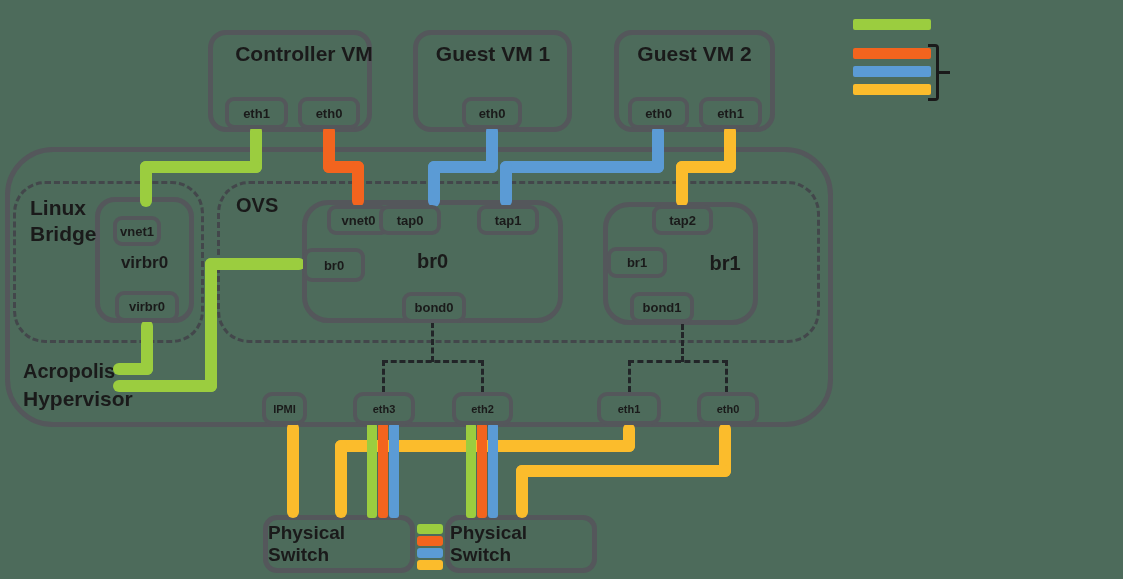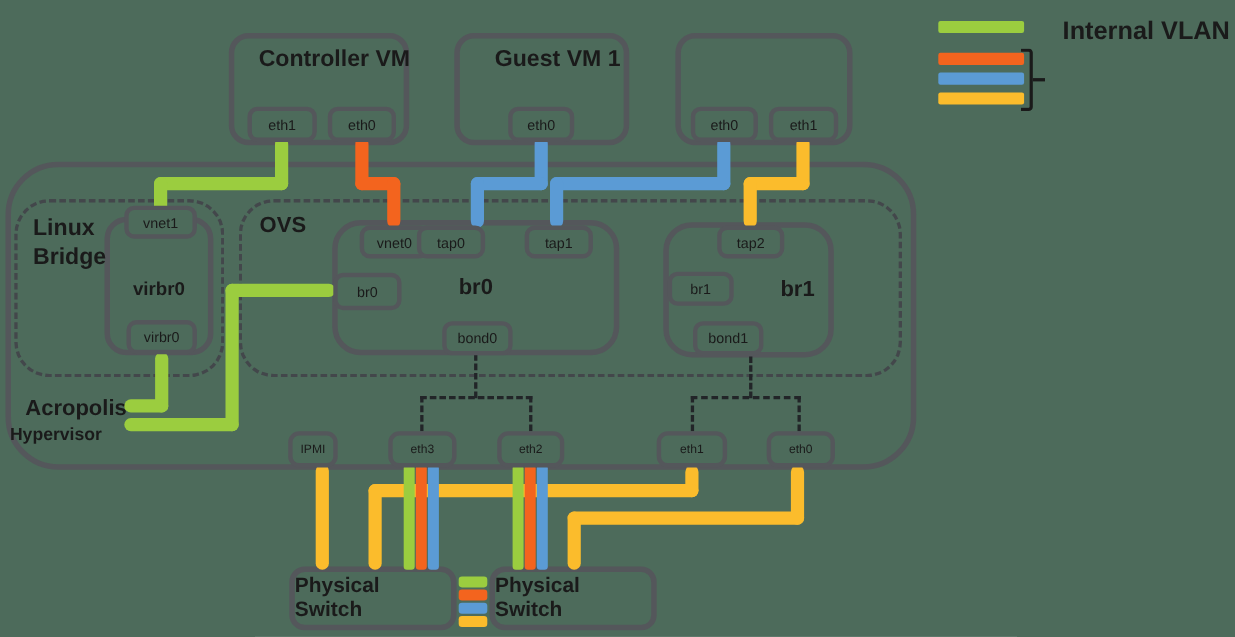--- a/index.html
+++ b/index.html
@@ -16,21 +16,21 @@
   .hv { border-radius:48px; }
   .dashedbox {
     position:absolute; border:3px dashed var(--dashed,#43474b);
     border-radius:32px; z-index:1; box-sizing:border-box;
   }
   .port {
     position:absolute; border:4px solid var(--border,#54575b);
     border-radius:9px; z-index:4; box-sizing:border-box;
     background: var(--background,#4d6b5b);
     display:flex; align-items:center; justify-content:center;
-    font-weight:normal; font-size:13px; color:var(--text,#1a1a1a);
+    font-weight:bold; font-size:13px; color:var(--text,#1a1a1a);
   }
   .port.small { font-size:11px; }
   .label {
     position:absolute; font-weight:bold; color:var(--text,#1a1a1a);
     z-index:2; white-space:nowrap;
   }
   .title { text-align:center; font-size:21px; }
   .line { position:absolute; border-radius:6px; z-index:3; }
   .stripe { position:absolute; border-radius:3px; z-index:3; }
   .dashline { position:absolute; z-index:2; box-sizing:border-box; }
@@ -59,38 +59,39 @@
 <body>
 
 <div id="canvas">
 
   <div class="box" style="left:208px;top:30px;width:164px;height:102px"></div>
   <div class="label title" style="left:208px;top:42px;width:192px">Controller VM</div>
   <div class="port" style="left:225px;top:97px;width:63px;height:32px">eth1</div>
   <div class="port" style="left:298px;top:97px;width:62px;height:32px">eth0</div>
 
   <div class="box" style="left:413px;top:30px;width:159px;height:102px"></div>
-  <div class="label title" style="left:427px;top:42px;width:160px">Guest VM 1</div>
+  <div class="label title" style="left:413px;top:42px;width:160px">Guest VM 1</div>
   <div class="port" style="left:462px;top:97px;width:60px;height:32px">eth0</div>
 
   <div class="box" style="left:614px;top:30px;width:161px;height:102px"></div>
+  <div class="label title" style="left:614px;top:42px;width:161px">Guest VM 2</div>
   <div class="port" style="left:628px;top:97px;width:61px;height:32px">eth0</div>
   <div class="port" style="left:699px;top:97px;width:63px;height:32px">eth1</div>
 
   <div class="box hv" style="left:5px;top:147px;width:828px;height:280px"></div>
   <div class="label" style="left:23px;top:360px;font-size:20px">Acropolis</div>
-  <div class="label" style="left:9px;top:387px;font-size:16px">Hypervisor</div>
+  <div class="label" style="left:23px;top:387px;font-size:21px">Hypervisor</div>
 
   <div class="dashedbox" style="left:13px;top:181px;width:191px;height:162px"></div>
   <div class="label" style="left:30px;top:196px;font-size:21px">Linux</div>
   <div class="label" style="left:30px;top:222px;font-size:21px">Bridge</div>
 
   <div class="box" style="left:95px;top:197px;width:99px;height:126px;border-radius:20px"></div>
   <div class="label" style="left:95px;top:253px;width:99px;text-align:center;font-size:17px">virbr0</div>
-  <div class="port" style="left:113px;top:187px;width:66px;height:30px">vnet1</div>
+  <div class="port" style="left:113px;top:216px;width:48px;height:30px">vnet1</div>
   <div class="port" style="left:115px;top:291px;width:64px;height:31px">virbr0</div>
 
   <div class="dashedbox" style="left:217px;top:181px;width:603px;height:162px"></div>
   <div class="label" style="left:236px;top:194px;font-size:20px">OVS</div>
 
   <div class="box" style="left:302px;top:200px;width:261px;height:123px;border-radius:26px"></div>
   <div class="label" style="left:302px;top:250px;width:261px;text-align:center;font-size:20px">br0</div>
   <div class="port" style="left:327px;top:205px;width:63px;height:30px">vnet0</div>
   <div class="port" style="left:379px;top:205px;width:62px;height:30px">tap0</div>
   <div class="port" style="left:477px;top:205px;width:62px;height:30px">tap1</div>
@@ -170,15 +171,14 @@
   <div class="stripe" style="left: 417px; top: 536px; width: 26px; height: 10px; background: rgb(243, 100, 30);"></div>
   <div class="stripe" style="left: 417px; top: 548px; width: 26px; height: 10px; background: rgb(91, 155, 213);"></div>
   <div class="stripe" style="left: 417px; top: 560px; width: 26px; height: 10px; background: rgb(251, 188, 44);"></div>
 
   <div class="legend-bar" style="left: 853px; top: 19px; background: rgb(155, 205, 63);"></div>
   <div class="legend-bar" style="left: 853px; top: 48px; background: rgb(243, 100, 30);"></div>
   <div class="legend-bar" style="left: 853px; top: 66px; background: rgb(91, 155, 213);"></div>
   <div class="legend-bar" style="left: 853px; top: 84px; background: rgb(251, 188, 44);"></div>
   <div class="bracket-main"></div>
   <div class="bracket-tick"></div>
-  <div class="label legend-text" style="left:966px;top:14px">Internal VLAN</div>
 
 </div>
 
 </body></html>

